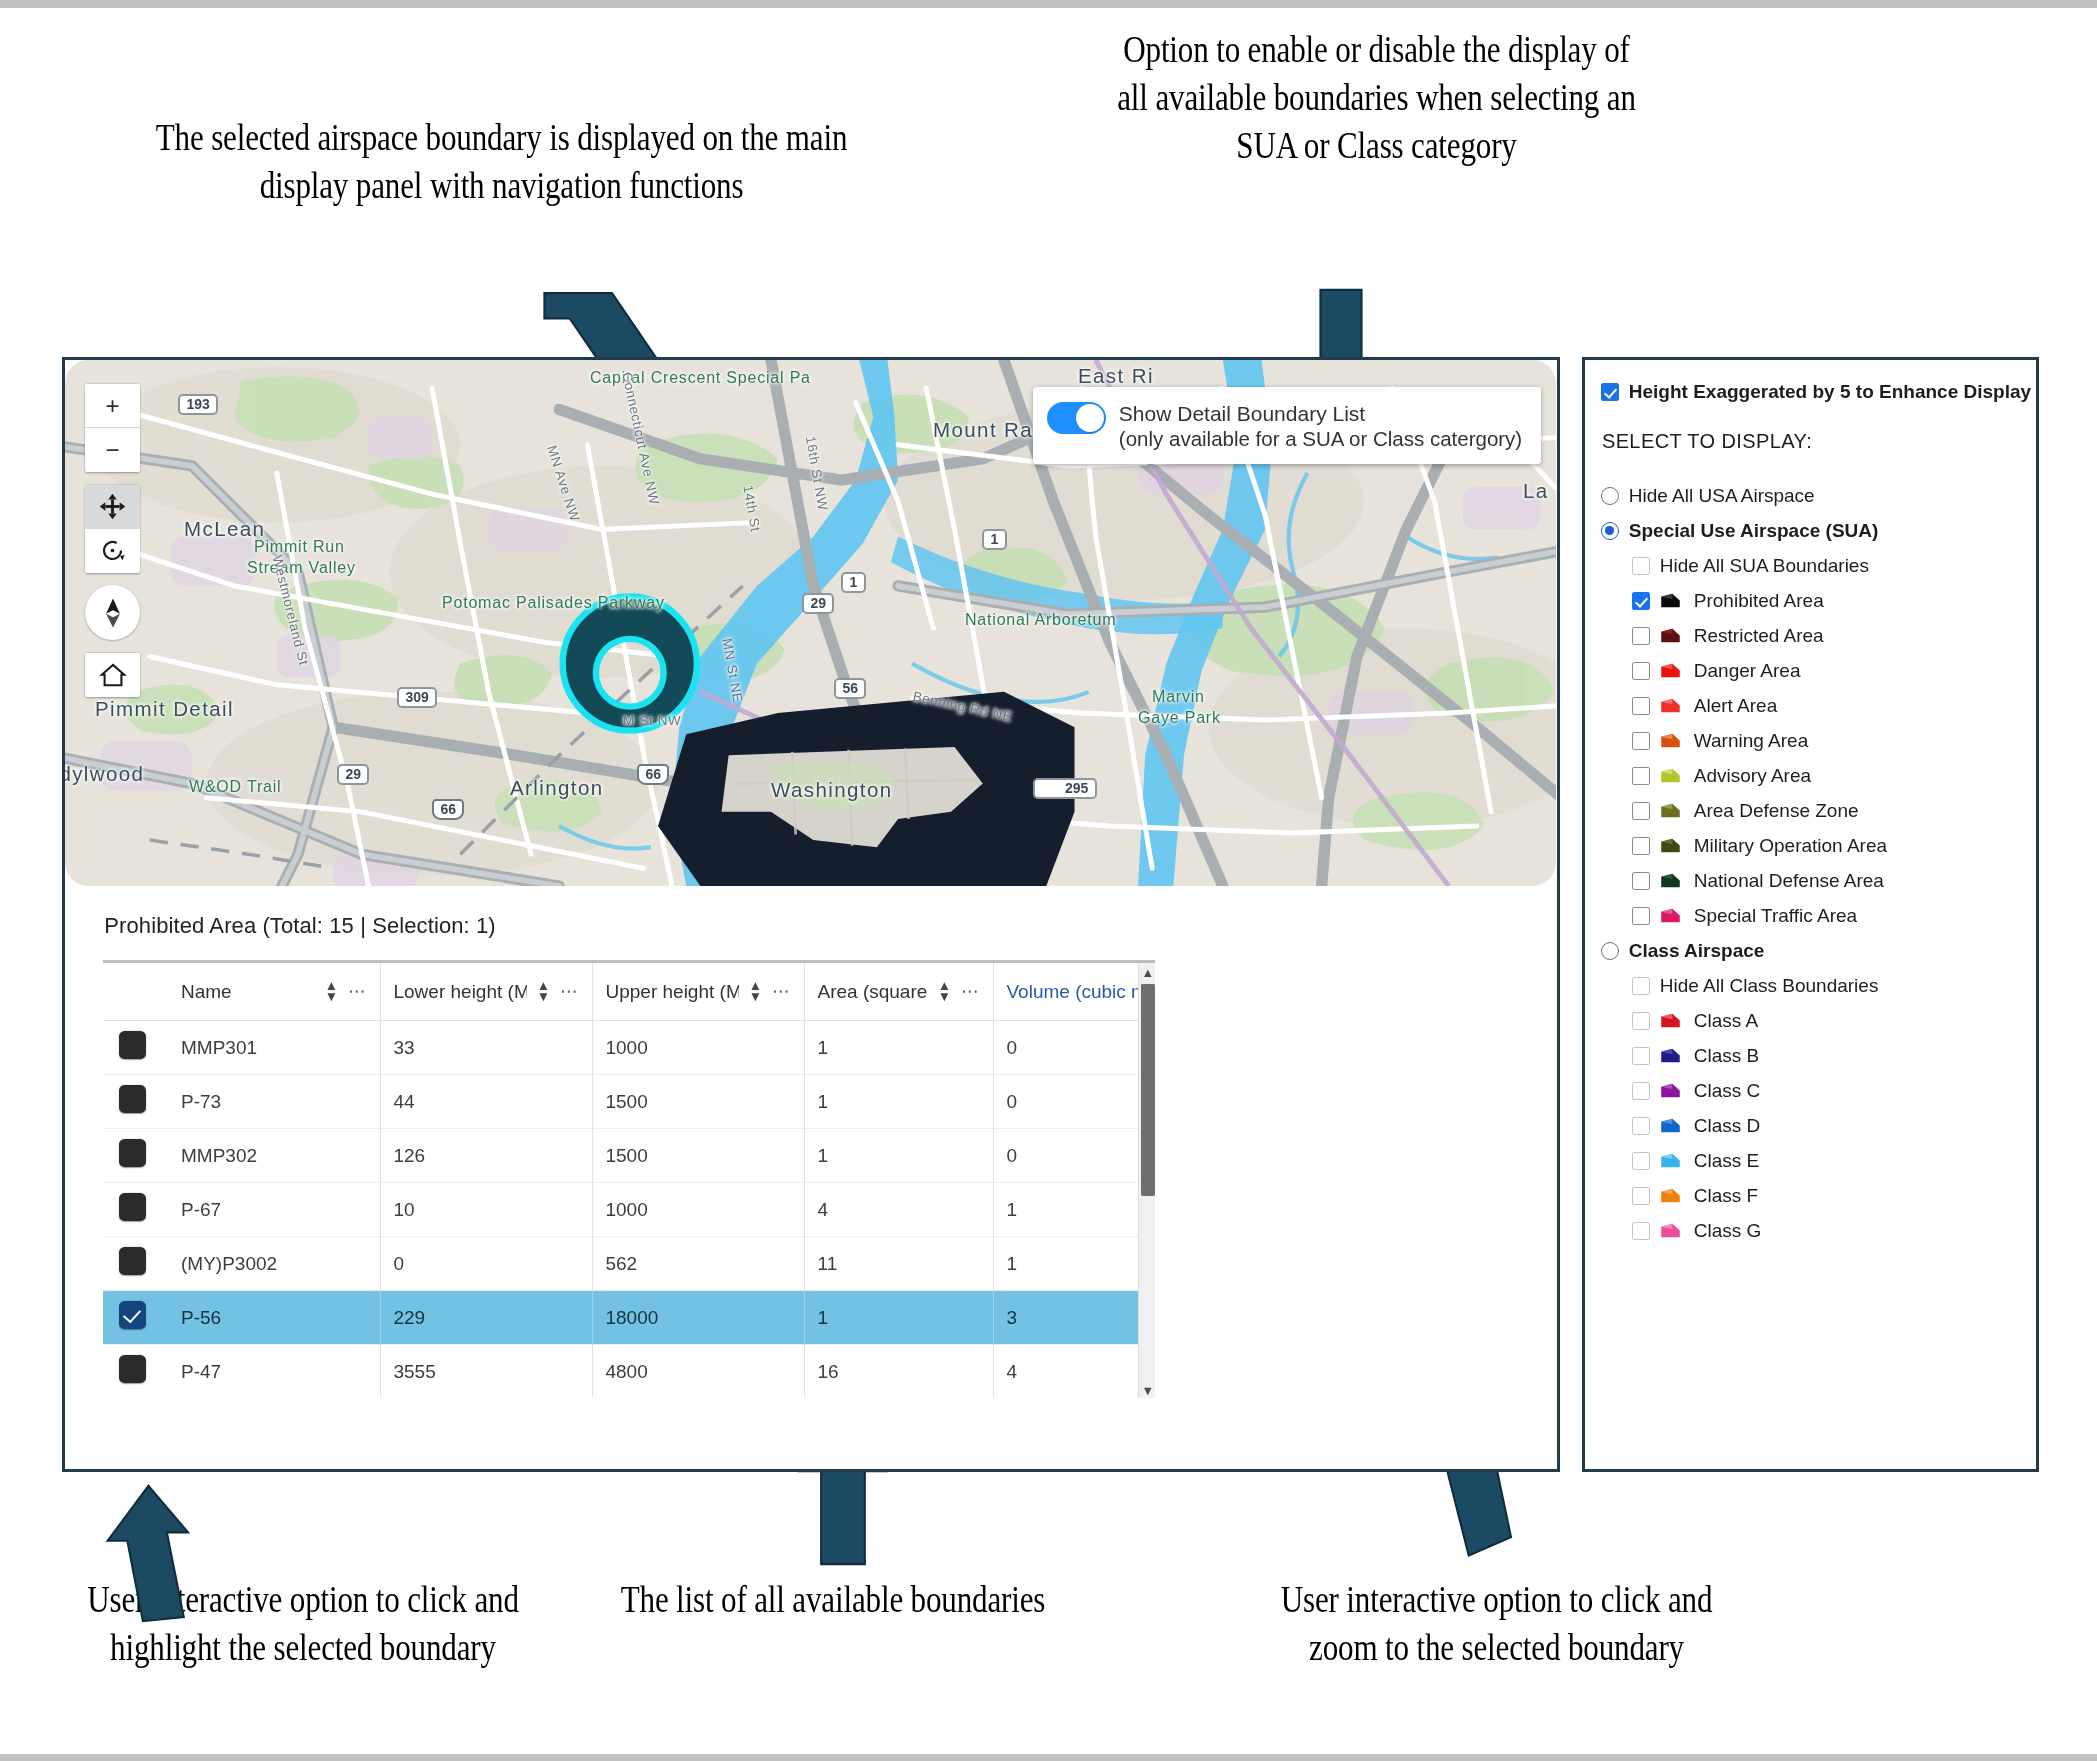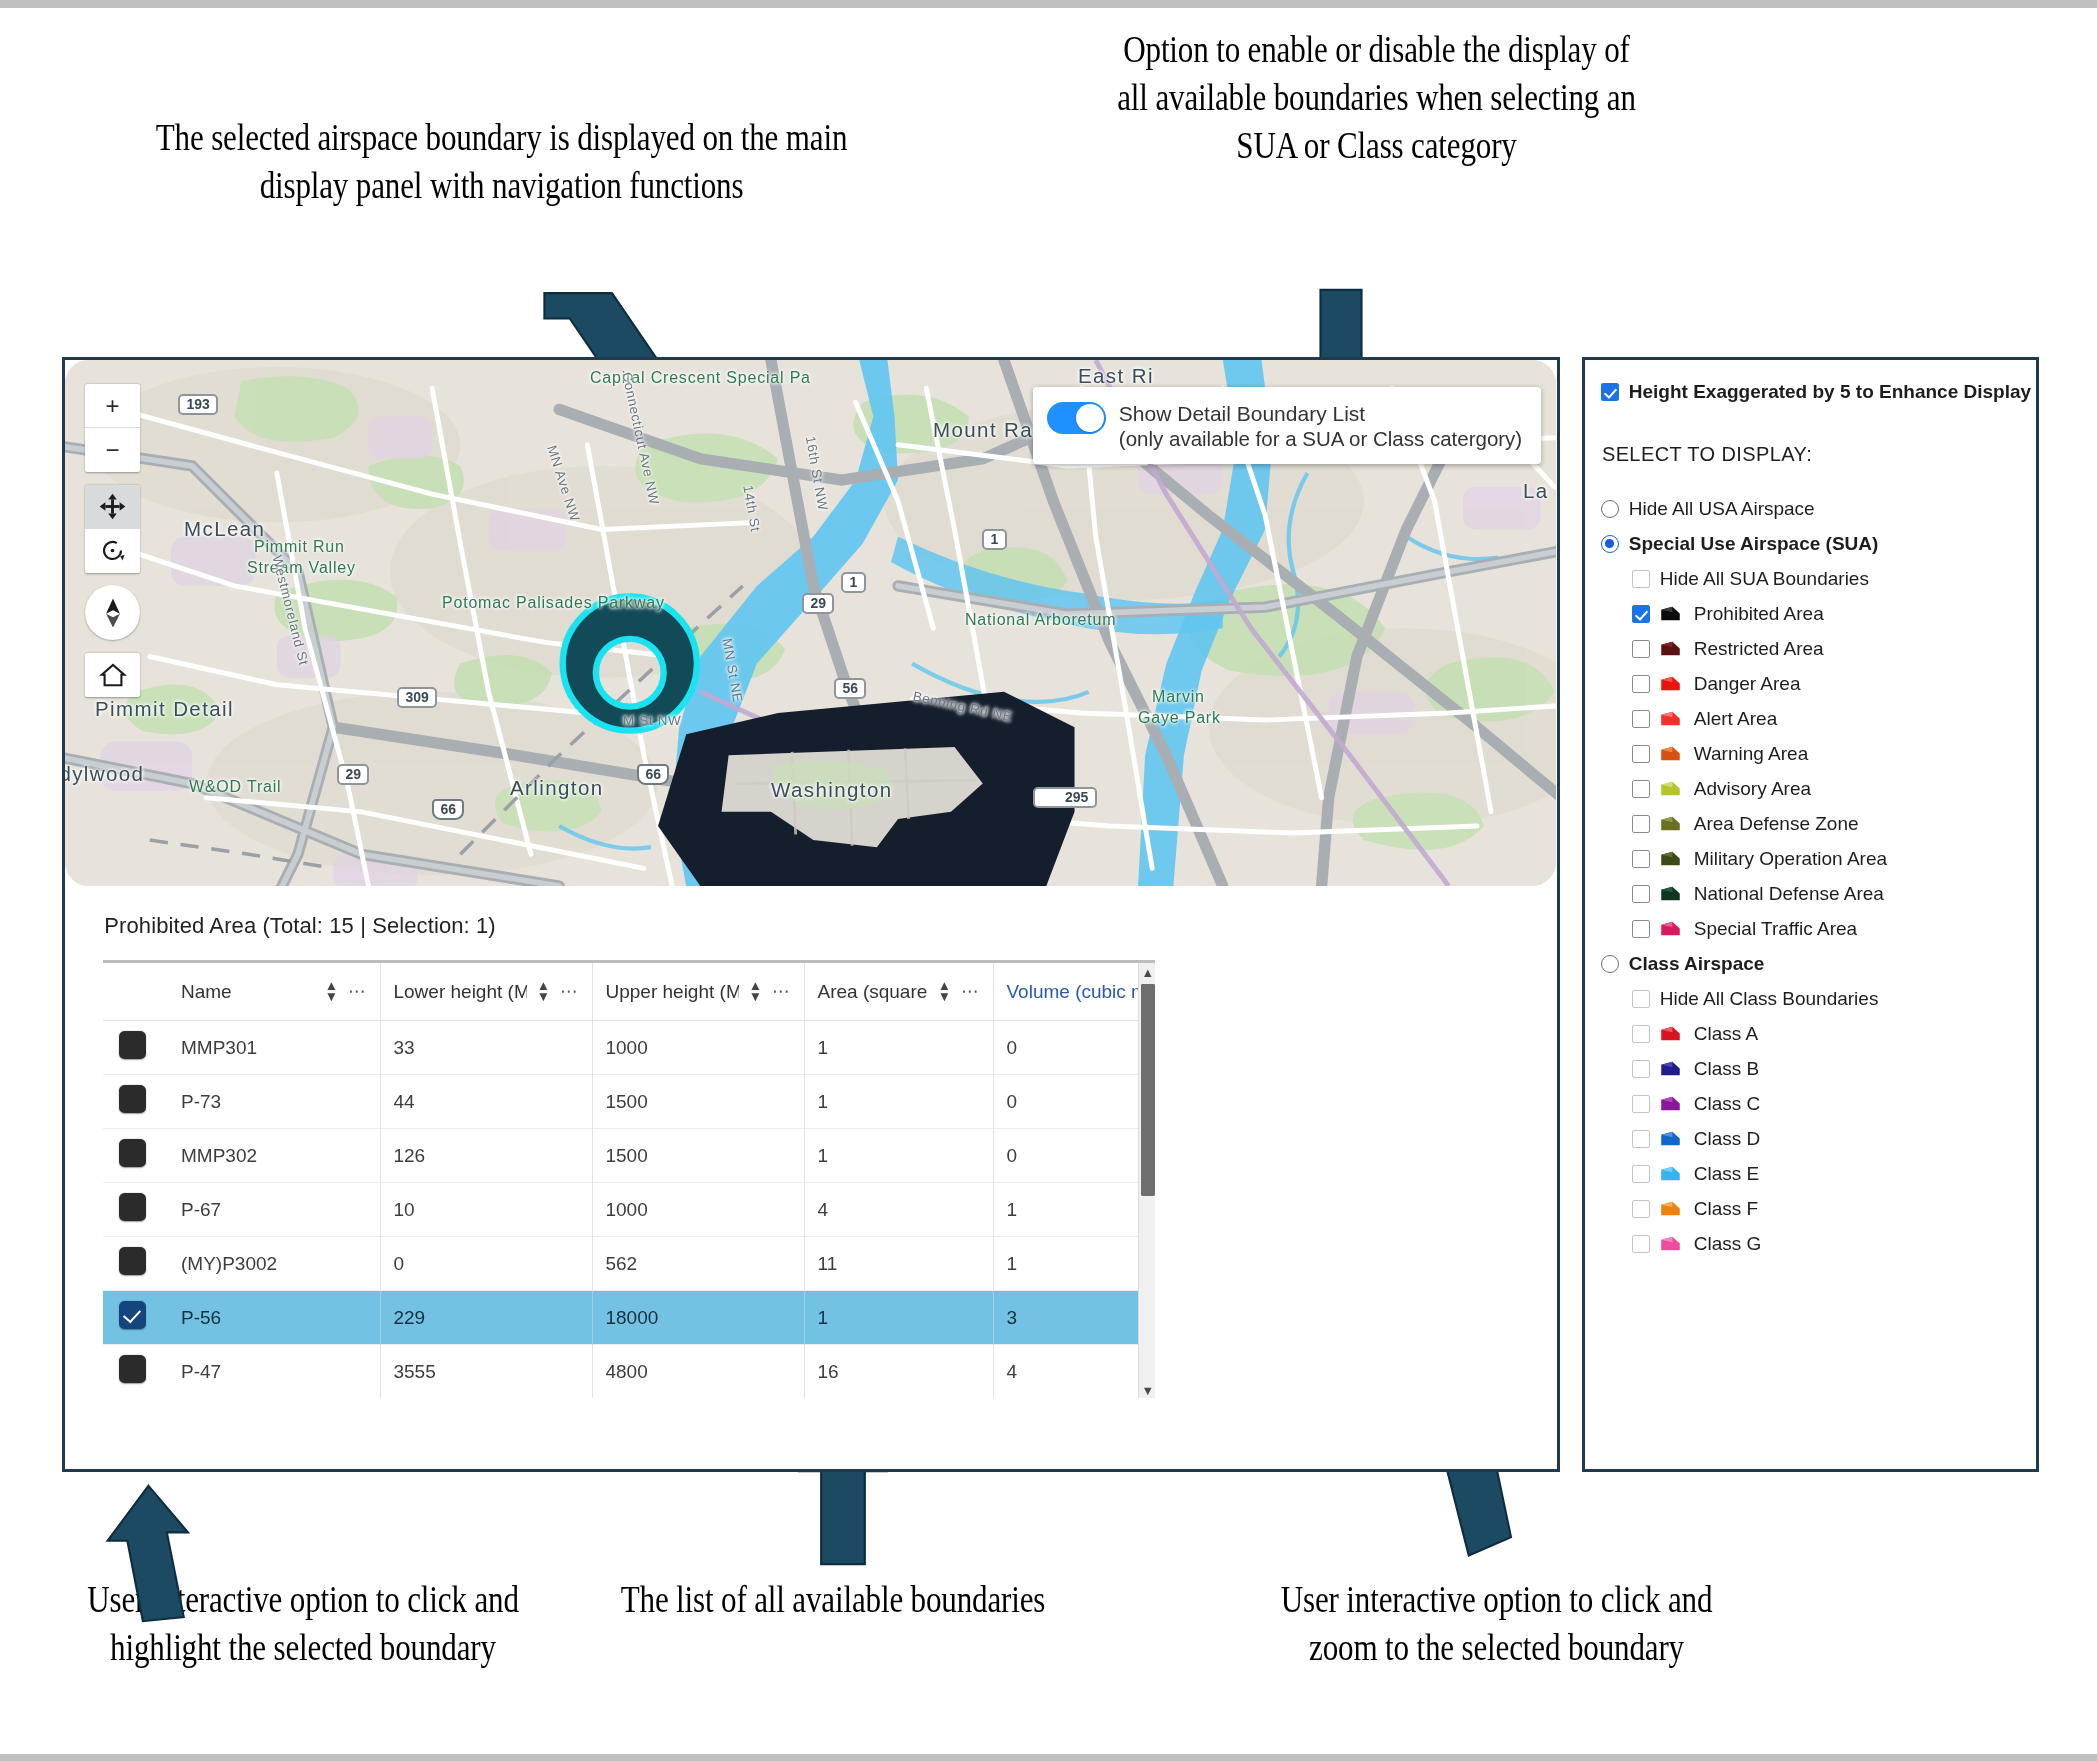--- a/index.html
+++ b/index.html
@@ -225,21 +225,21 @@
   
   #rightpanel {
     position: absolute;
     left: 1582px; top: 349px;
     width: 457px; height: 1115px;
     border: 3.5px solid #1f3b4d;
     background: #fff;
     padding: 21px 12.7px 0 15.5px;
   }
   .rp-row { display: flex; align-items: center; gap: 10px; margin-bottom: 0; }
-  #he-row { margin-bottom: 40px; }
+  #he-row { margin-bottom: 27px; }
   .cb {
     width: 18.3px; height: 18.3px; border: 1.4px solid #8a8a8a;
     border-radius: 2.1px; background: #fff; flex: none; cursor: pointer;
   }
   .cb.on {
     background: #1a73e8; border-color: #1a73e8; position: relative;
   }
   .cb.on::after {
     content: "";
     position: absolute; left: 5.6px; top: 2.1px;
@@ -464,21 +464,21 @@
       <div class="shield" style="left:113px; top:34px;">193</div>
       <div class="shield" style="left:332px; top:327px;">309</div>
       <div class="shield" style="left:272px; top:404px;">29</div>
       <div class="shield interstate" style="left:367px; top:439px;">66</div>
       <div class="shield interstate" style="left:572px; top:404px;">66</div>
       <div class="shield" style="left:737px; top:233px;">29</div>
       <div class="shield" style="left:917px; top:169px;">1</div>
       <div class="shield" style="left:776px; top:212px;">1</div>
       <div class="shield" style="left:1044px; top:76px;">201</div>
       <div class="shield" style="left:769px; top:318px;">56</div>
-      <div class="shield" style="left:968px; top:427px;padding-left:30px;">295</div>
+      <div class="shield" style="left:968px; top:418px;padding-left:30px;">295</div>
 
       <div id="map-nav">
         <div class="nav-grp">
           <div class="nav-btn">+</div>
           <div class="nav-btn">−</div>
         </div>
         <div class="nav-grp">
           <div class="nav-btn active">
             <svg width="27" height="27" viewBox="0 0 38 38">
               <g fill="#1c1c1c">

